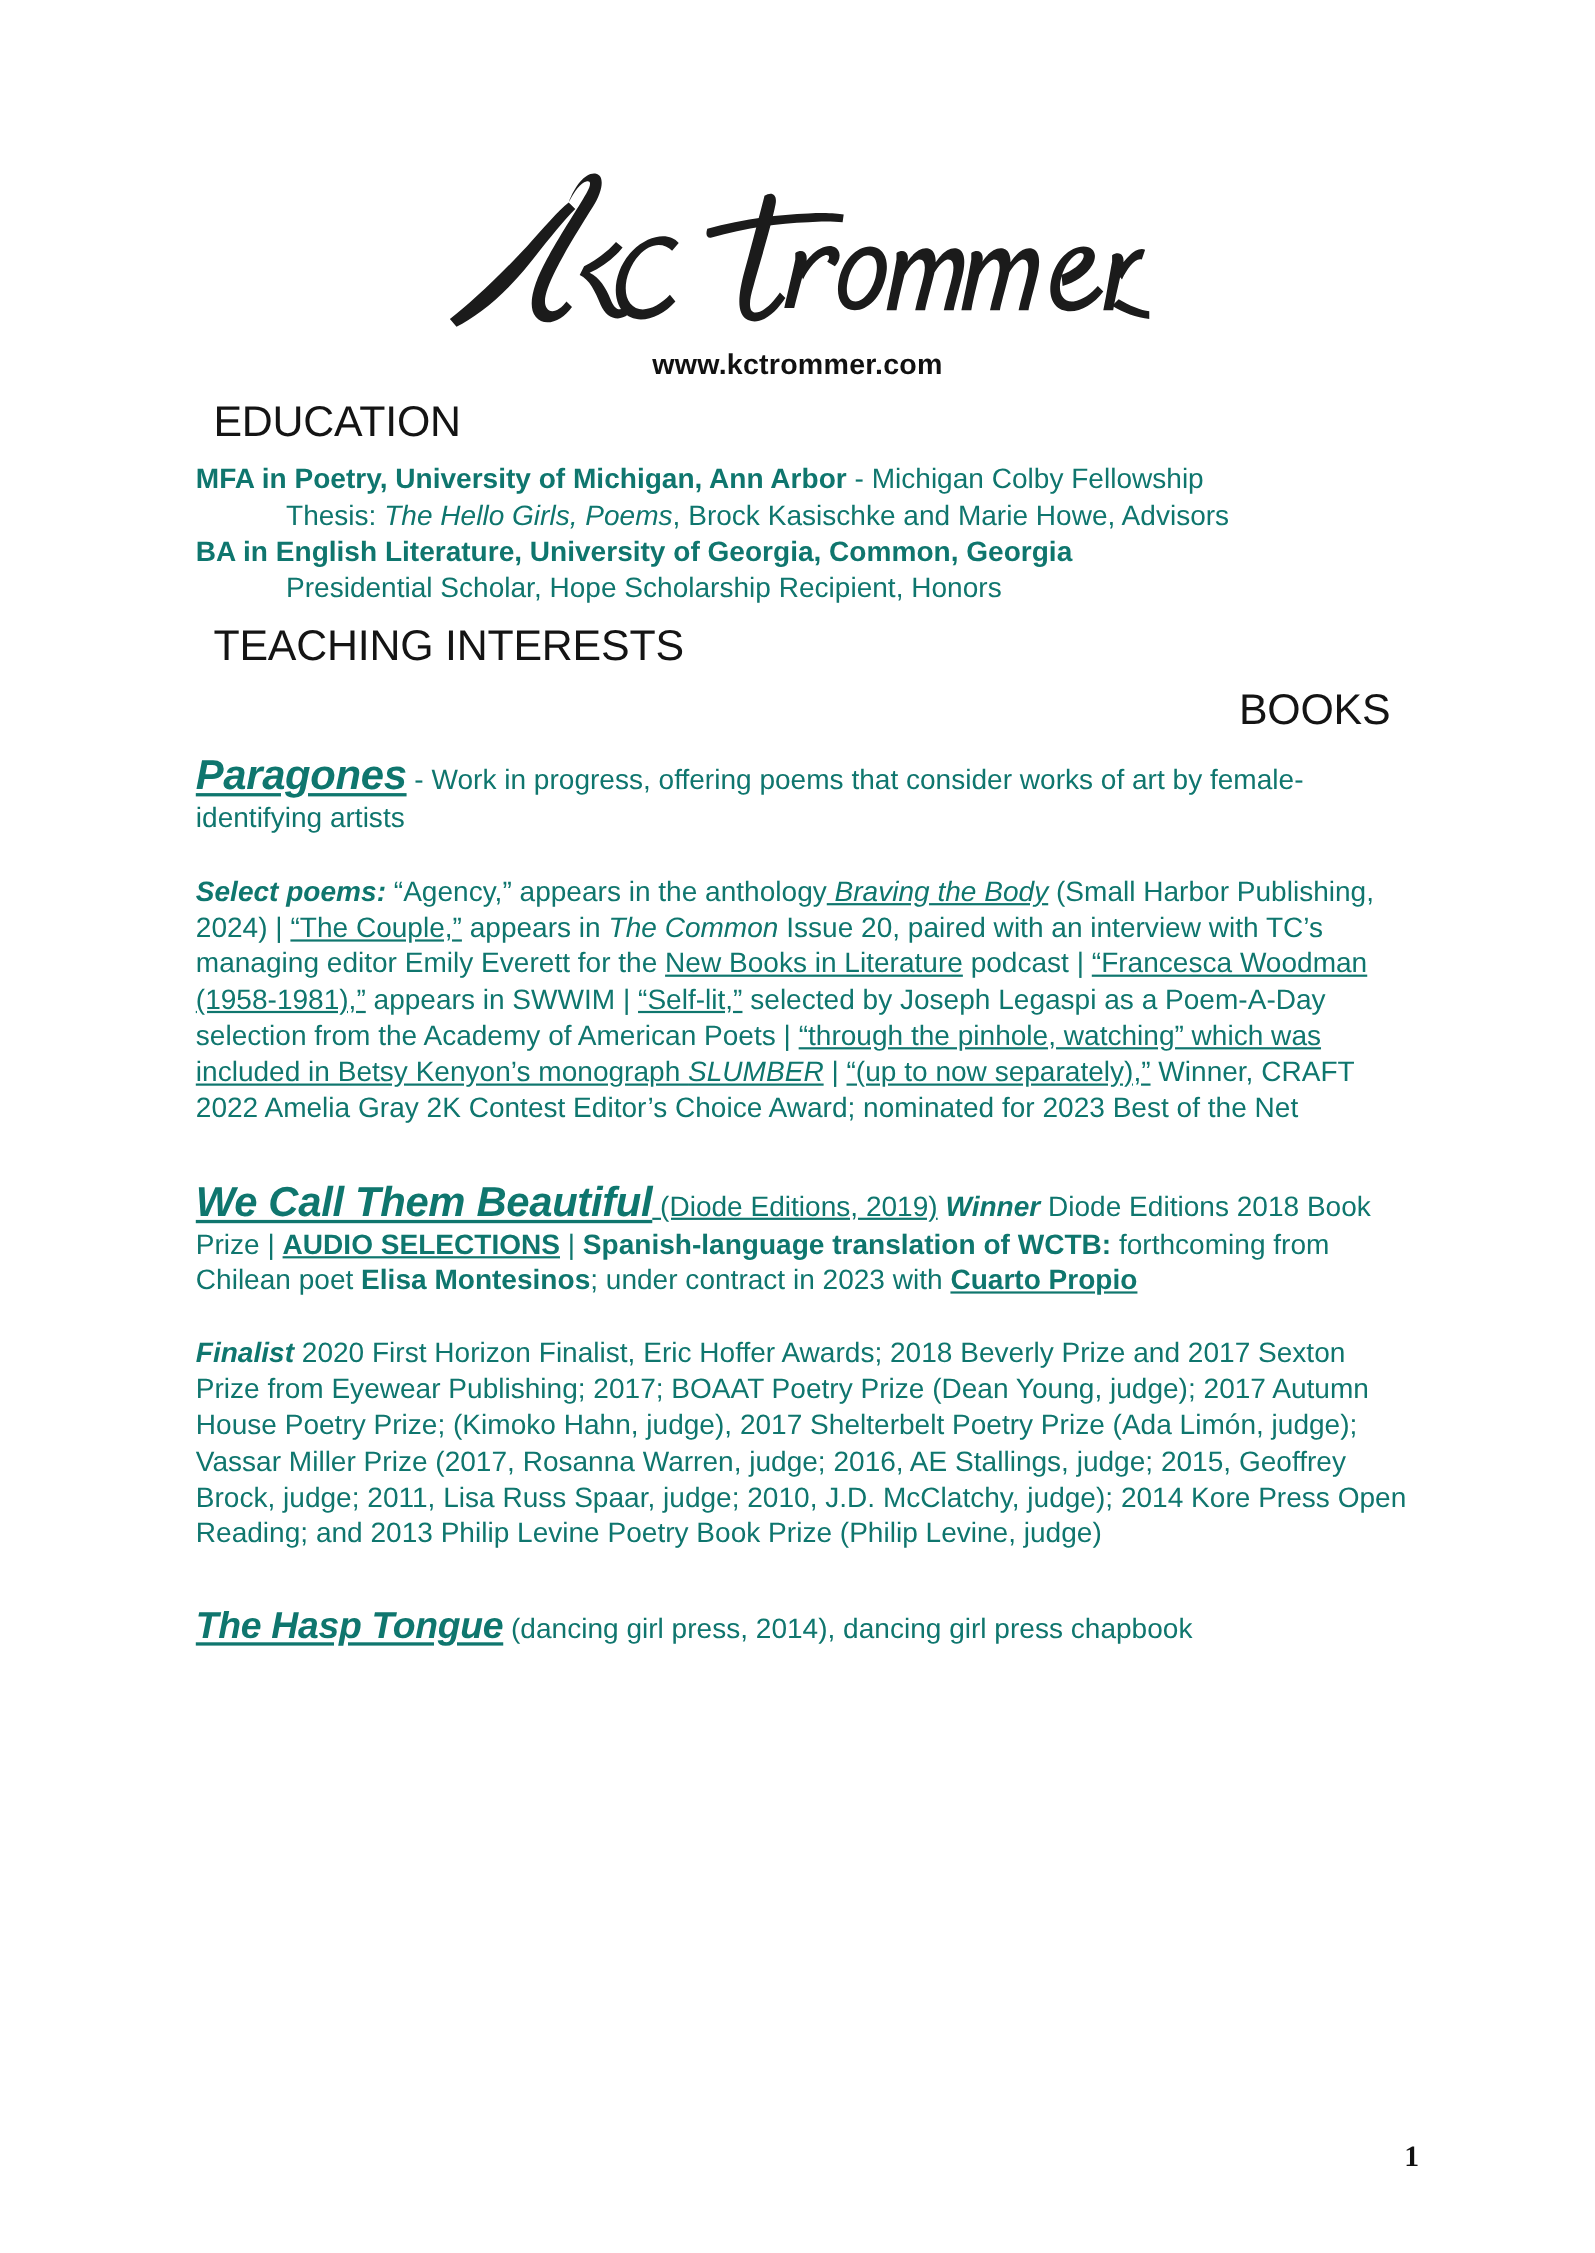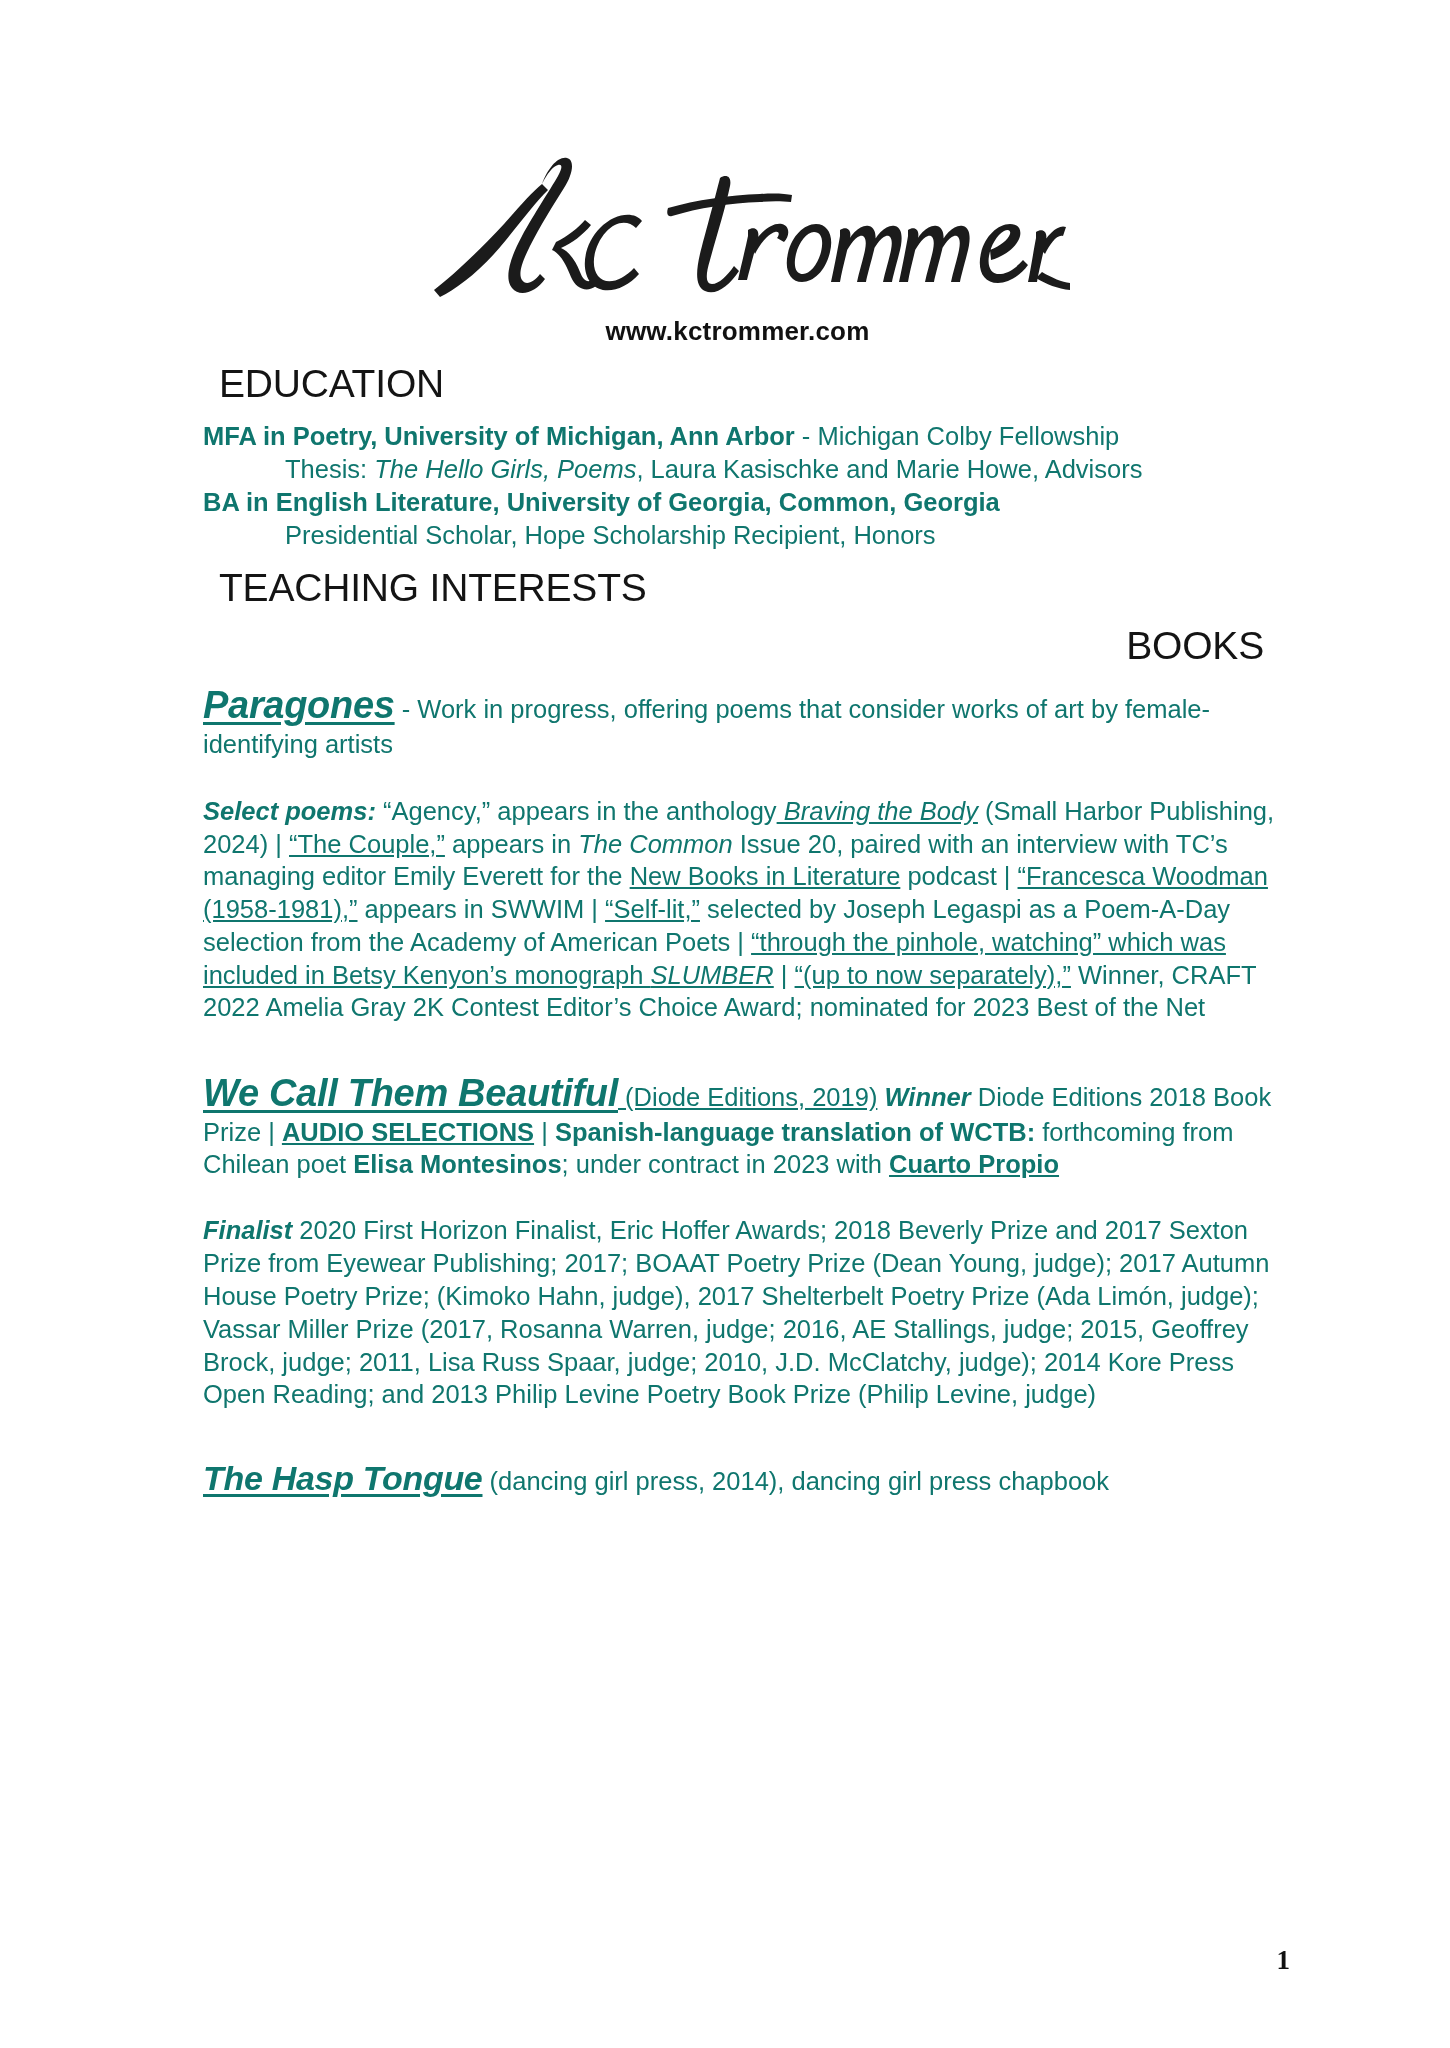--- a/index.html
+++ b/index.html
@@ -15,21 +15,20 @@
     color: #1a1a1a;
     position: relative;
     overflow: hidden;
   }
   .page {
     position: relative;
     width: 1450px;
     height: 2048px;
     box-sizing: border-box;
     background: #ffffff;
-    padding-left: 25px;
   }
 
   
   .header {
     padding-top: 150px;
     text-align: center;
   }
   .logo-wrap {
     width: 1450px;
     height: 150px;
@@ -161,21 +160,21 @@
 
     <div class="site-url">www.kctrommer.com</div>
   </div>
 
   <div class="content">
 
     <h2 class="section sec-education">EDUCATION</h2>
 
     <p class="edu-line"><span class="b">MFA in Poetry, University of Michigan, Ann Arbor</span><span> - Michigan Colby Fellowship</span></p>
 
-    <p class="indent"><span>Thesis: </span><span class="i">The Hello Girls, Poems</span><span>, Laura Kasischke and Marie Howe, Advisors</span></p>
+    <p class="indent"><span>Thesis: </span><span class="i">The Hello Girls, Poems</span><span>, Brock Kasischke and Marie Howe, Advisors</span></p>
 
     <p><span class="b">BA in English Literature, University of Georgia, Common, Georgia</span></p>
 
     <p class="indent">Presidential Scholar, Hope Scholarship Recipient, Honors</p>
 
     <h2 class="section sec-teaching">TEACHING INTERESTS</h2>
 
 
     <h2 class="section sec-books">BOOKS</h2>
 

